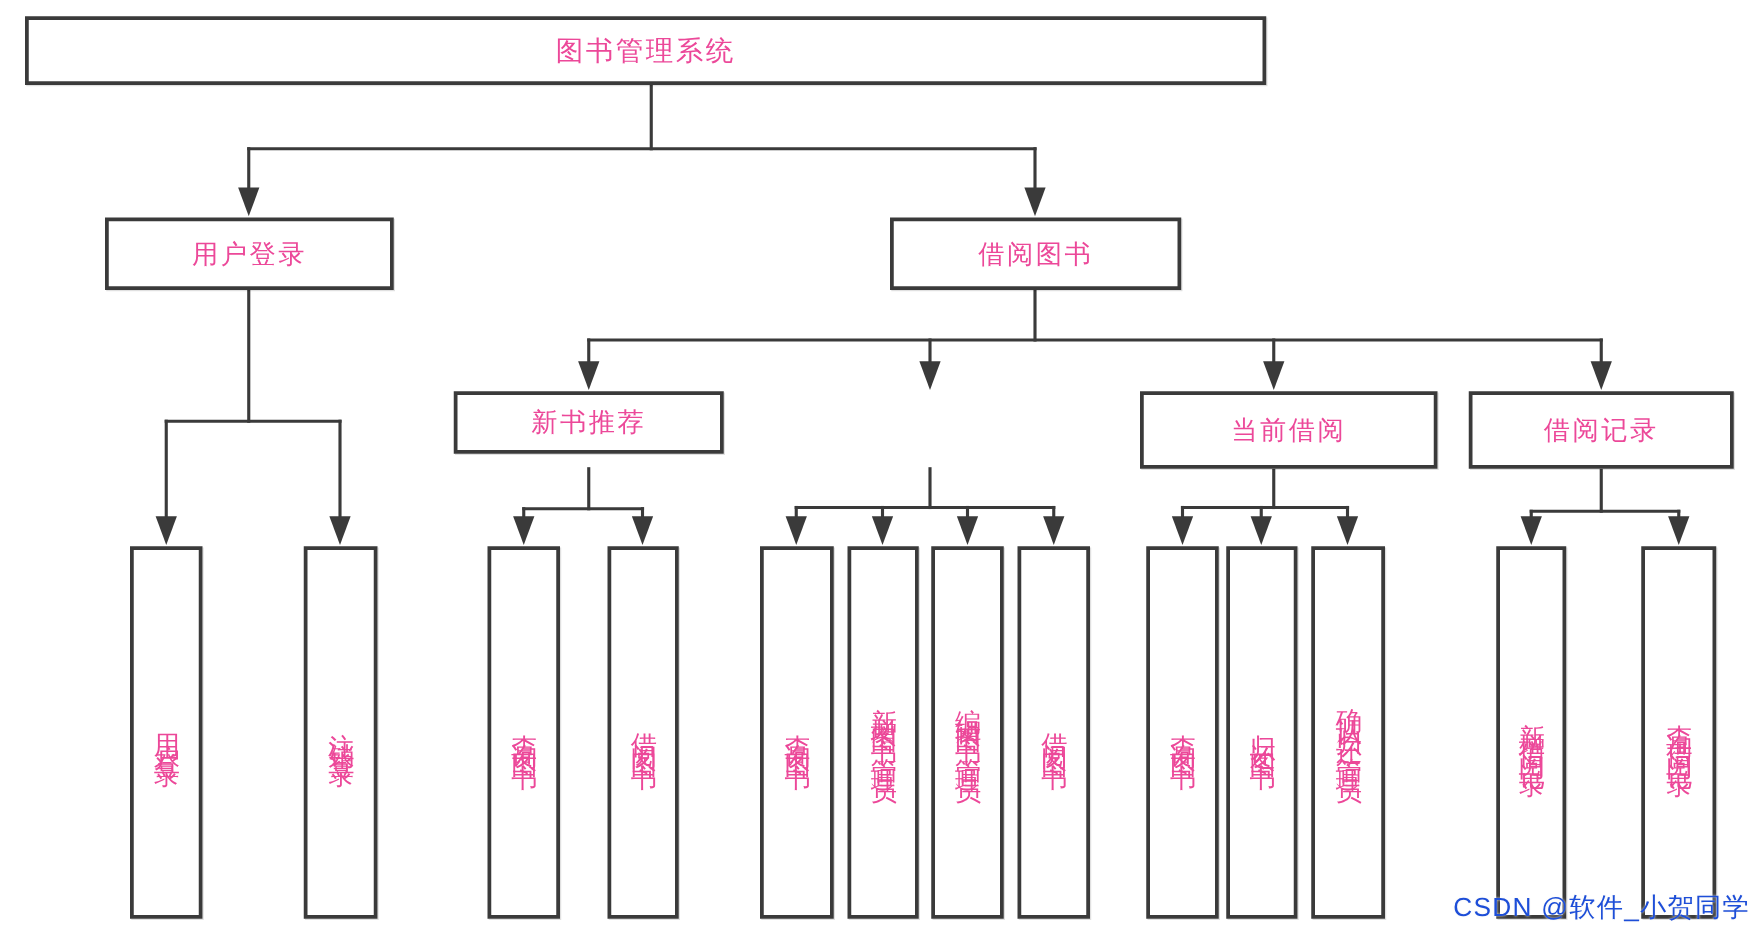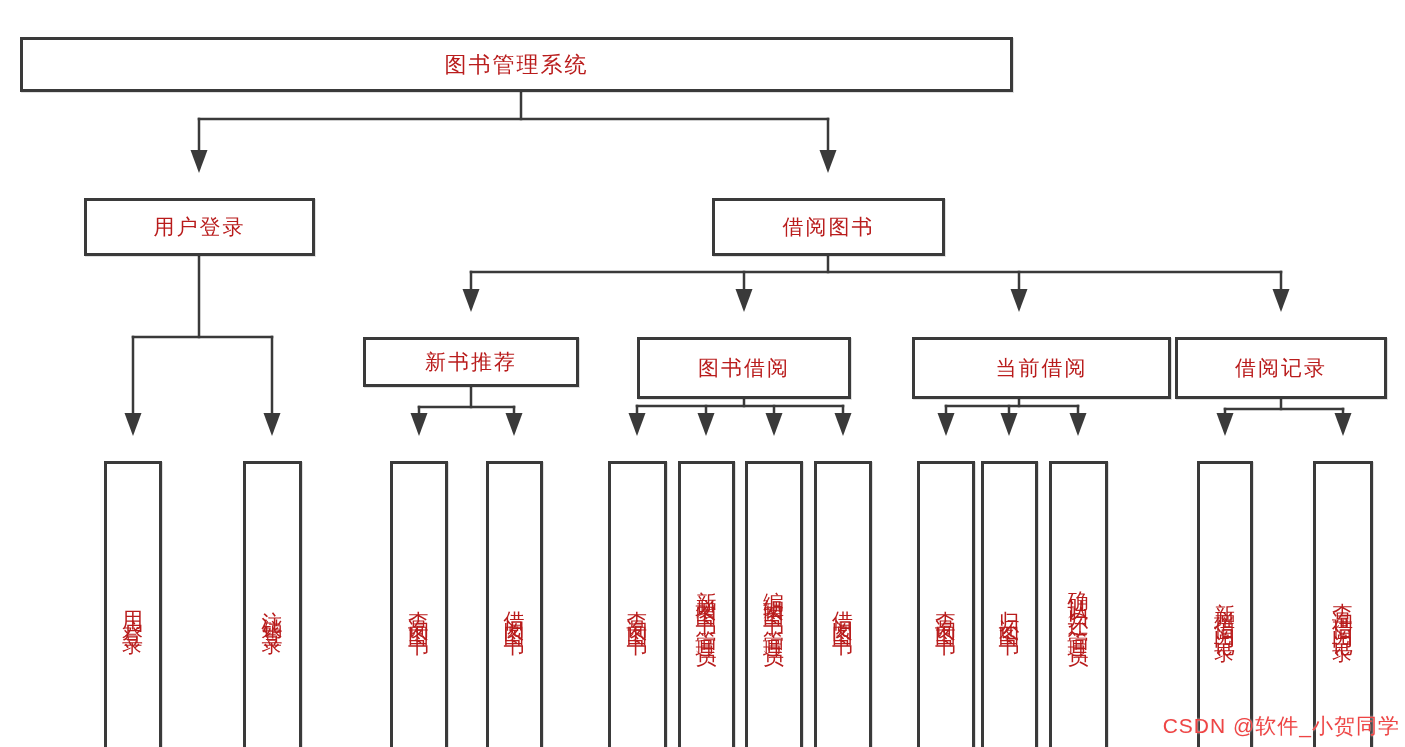--- a/index.html
+++ b/index.html
@@ -10,41 +10,40 @@
     font-family:"Liberation Sans",sans-serif;
     overflow:hidden;
   }
   #wires{position:absolute;left:0;top:0;width:1405px;height:747px;z-index:1;}
   .node{
     position:absolute;
     box-sizing:border-box;
     background:#ffffff;
     border:3px solid #3a3a3a;
     display:flex;align-items:center;justify-content:center;
-    color:#b91c1c;
+    color:#ec4899;
     font-size:21px;
     z-index:2;
     letter-spacing:2px;
     box-shadow:1px 1px 0 rgba(0,0,0,0.12);
-    margin-top:24px;
   }
   .root-node{font-size:22px;}
   .leaf{
     writing-mode:vertical-rl;
     text-orientation:mixed;
     letter-spacing:8px;
     line-height:1;
     padding:6px 0;
   }
   #watermark{
     position:absolute;
     top:712px;right:5px;
     z-index:3;
     font-size:21px;
-    color:#ef4444;
+    color:#1d4ed8;
     letter-spacing:1px;
     text-shadow:0 0 2px #f2f2f2;
     white-space:nowrap;
   }
 </style>
 </head>
 <body>
 
 <div id="canvas">
 
@@ -116,22 +115,21 @@
       <polygon points="1334.5,413 1351.5,413 1343,436"></polygon>
     </g>
   </svg>
 
   <div class="node root-node" style="left:20px;top:13px;width:993px;height:55px">图书管理系统</div>
 
   <div class="node" style="left:84px;top:174px;width:231px;height:58px">用户登录</div>
   <div class="node" style="left:712px;top:174px;width:233px;height:58px">借阅图书</div>
 
   <div class="node" style="left:363px;top:313px;width:216px;height:50px">新书推荐</div>
-  <div class="node" style="left:637px;top:313px;width:214px;height:62px">图书借阅</div>
-  <div class="node" style="left:912px;top:313px;width:259px;height:62px">当前借阅</div>
+  <div class="node" style="left:912px;top:313px;width:238px;height:62px">当前借阅</div>
   <div class="node" style="left:1175px;top:313px;width:212px;height:62px">借阅记录</div>
 
   <div class="node leaf" style="left:104px;top:437px;width:58px;height:298px">用户登录</div>
   <div class="node leaf" style="left:243px;top:437px;width:59px;height:298px">注销登录</div>
 
   <div class="node leaf" style="left:390px;top:437px;width:58px;height:298px">查询图书</div>
   <div class="node leaf" style="left:486px;top:437px;width:57px;height:298px">借阅图书</div>
 
   <div class="node leaf" style="left:608px;top:437px;width:59px;height:298px">查询图书</div>
   <div class="node leaf" style="left:678px;top:437px;width:57px;height:298px">新增图书（管理员）</div>

